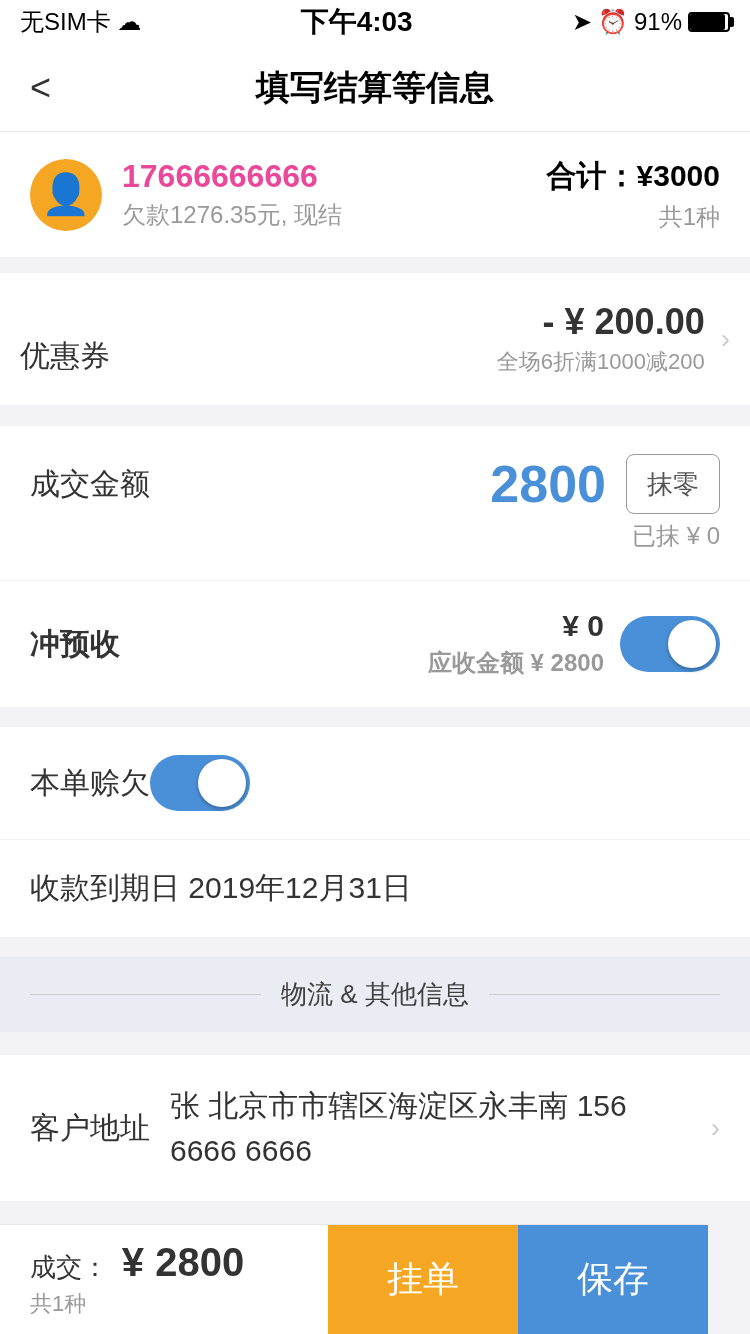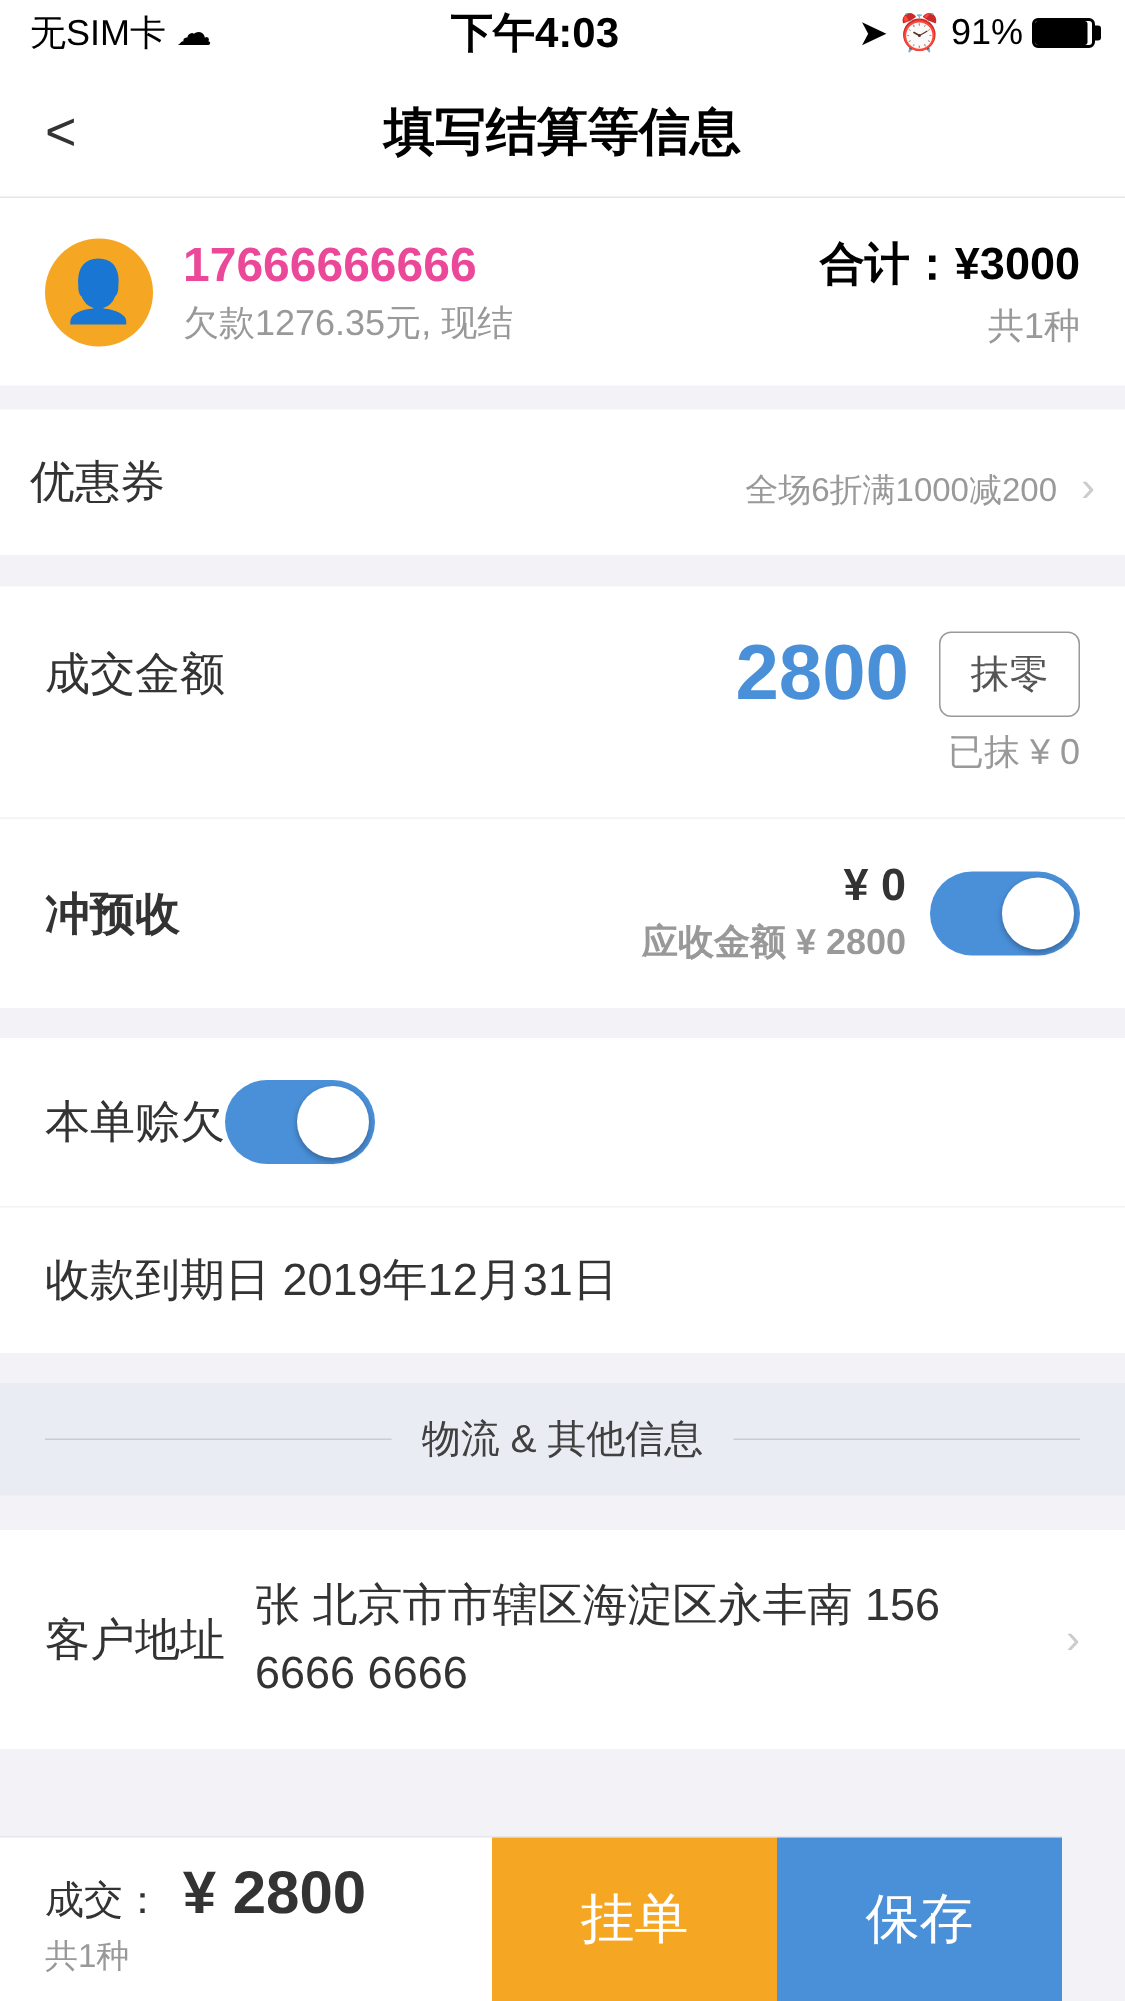--- a/index.html
+++ b/index.html
@@ -114,21 +114,21 @@
       background: #fff;
       padding: 28px 30px;
       margin-bottom: 0;
     }
     .amount-row {
       display: flex;
       align-items: center;
       justify-content: space-between;
     }
     .amount-label { font-size: 30px; color: #333; }
-    .amount-right { display: flex; align-items: center; gap: 20px; }
+    .amount-right { display: flex; gap: 20px; }
     .amount-value { font-size: 52px; font-weight: 600; color: #4a90d9; }
     .round-btn {
       border: 1px solid #999;
       border-radius: 8px;
       padding: 10px 20px;
       font-size: 26px;
       color: #555;
       background: #fff;
       cursor: pointer;
     }
@@ -279,20 +279,21 @@
     <div class="customer-right">
       <div class="total-amount">合计：¥3000</div>
       <div class="total-count">共1种</div>
     </div>
   </div>
 
   <div class="row">
     <span class="row-label">优惠券</span>
     <div class="row-right">
       <div>
+        <div class="discount-amount">- ¥ 200.00</div>
         <div class="discount-desc">全场6折满1000减200</div>
       </div>
       <span class="chevron-right">›</span>
     </div>
   </div>
 
   <div class="section-divider"></div>
 
   <div class="amount-section">
     <div class="amount-row">

